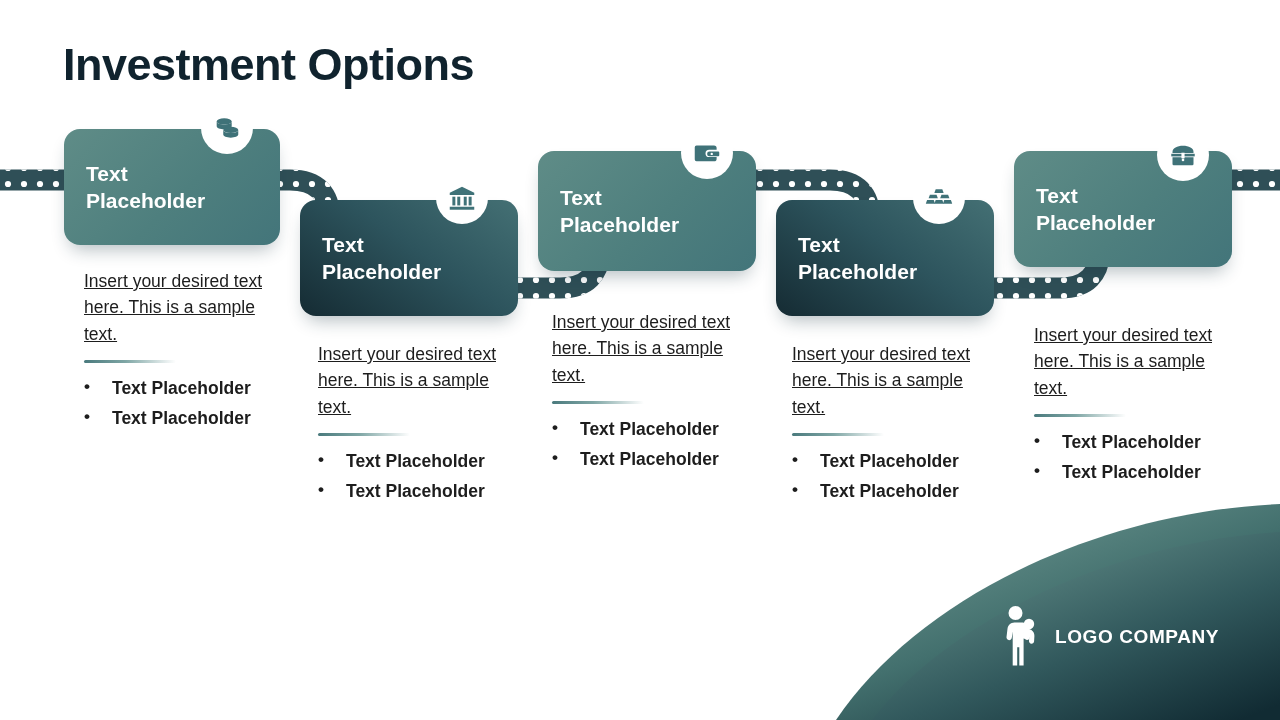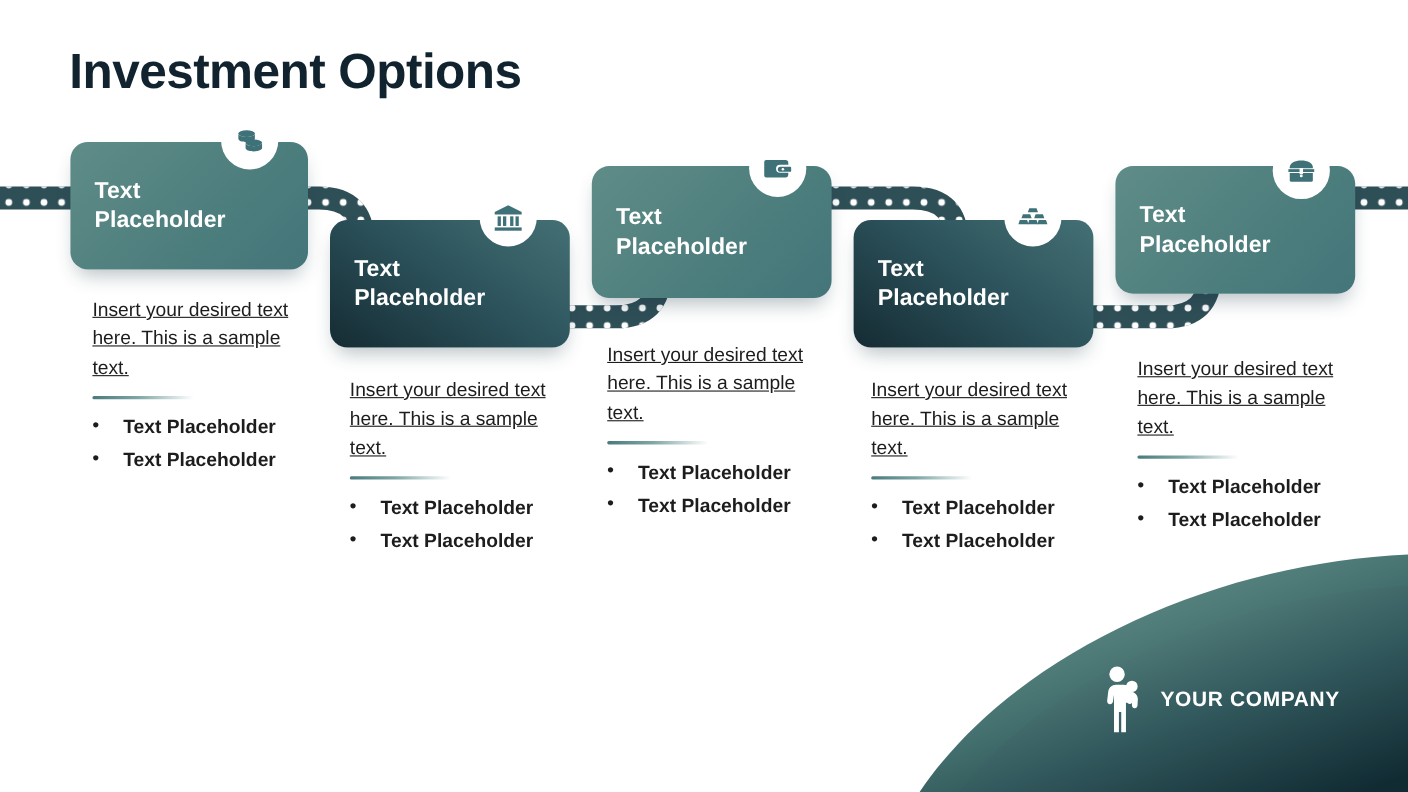--- a/index.html
+++ b/index.html
@@ -327,17 +327,17 @@
   <div id="logo-block">
     <svg width="42" height="64" viewBox="0 0 42 64" aria-hidden="true">
       <g fill="#ffffff">
         <circle cx="15.5" cy="8" r="7"></circle>
         <circle cx="29" cy="19" r="5.2"></circle>
         <path d="M8.6 17.5h13.2c3.6 0 6.4 2.6 6.9 6l1 8.3c.2 1.8-1 3.2-2.6 3.2-1.4 0-2.5-1-2.7-2.4l-.8-6.1v34.1h-4.3V42.3h-2.1v18.3h-4.5V26.6l-.9 6.2c-.2 1.4-1.3 2.4-2.7 2.4-1.6 0-2.8-1.5-2.6-3.2l1-8.3c.4-3.4 3.3-6.2 6.9-6.2z"></path>
         <path d="M23.8 24.3c2.5-1 5.4-.7 7.6.8 2 1.4 3.1 3.6 3 5.9l-.3 5.3c-.1 1.5-1.3 2.6-2.7 2.5-1.4-.1-2.5-1.3-2.4-2.7l.2-4.2-1.6 1.1c-1.4 1-3.2 1.1-4.7.3l-1-.5z"></path>
       </g>
     </svg>
     <div id="logo-text">
-      <div>YOUR COMPANY</div>
+      <div>LOGO COMPANY</div>
     </div>
   </div>
 
 </div>
 
 </body></html>

